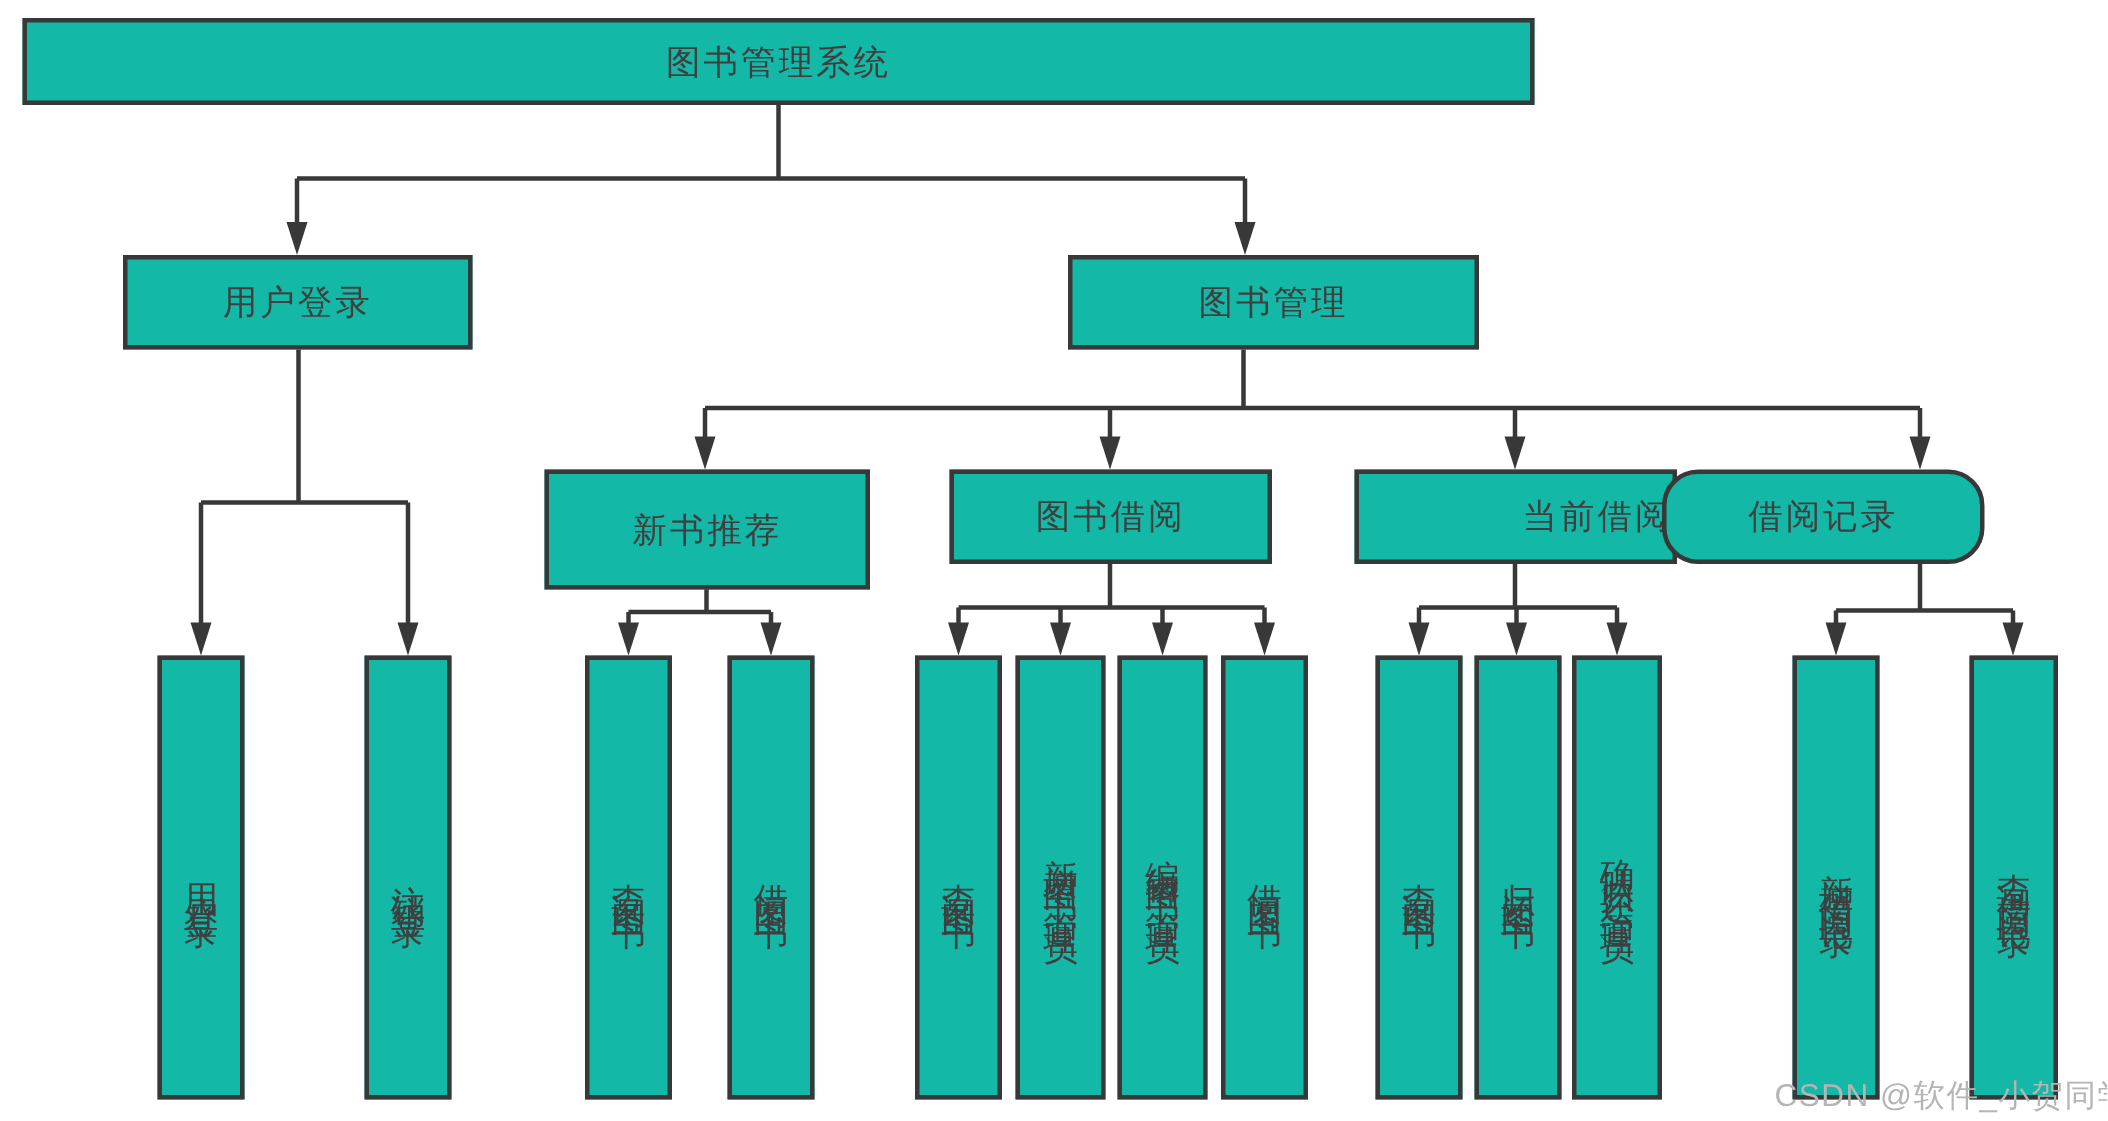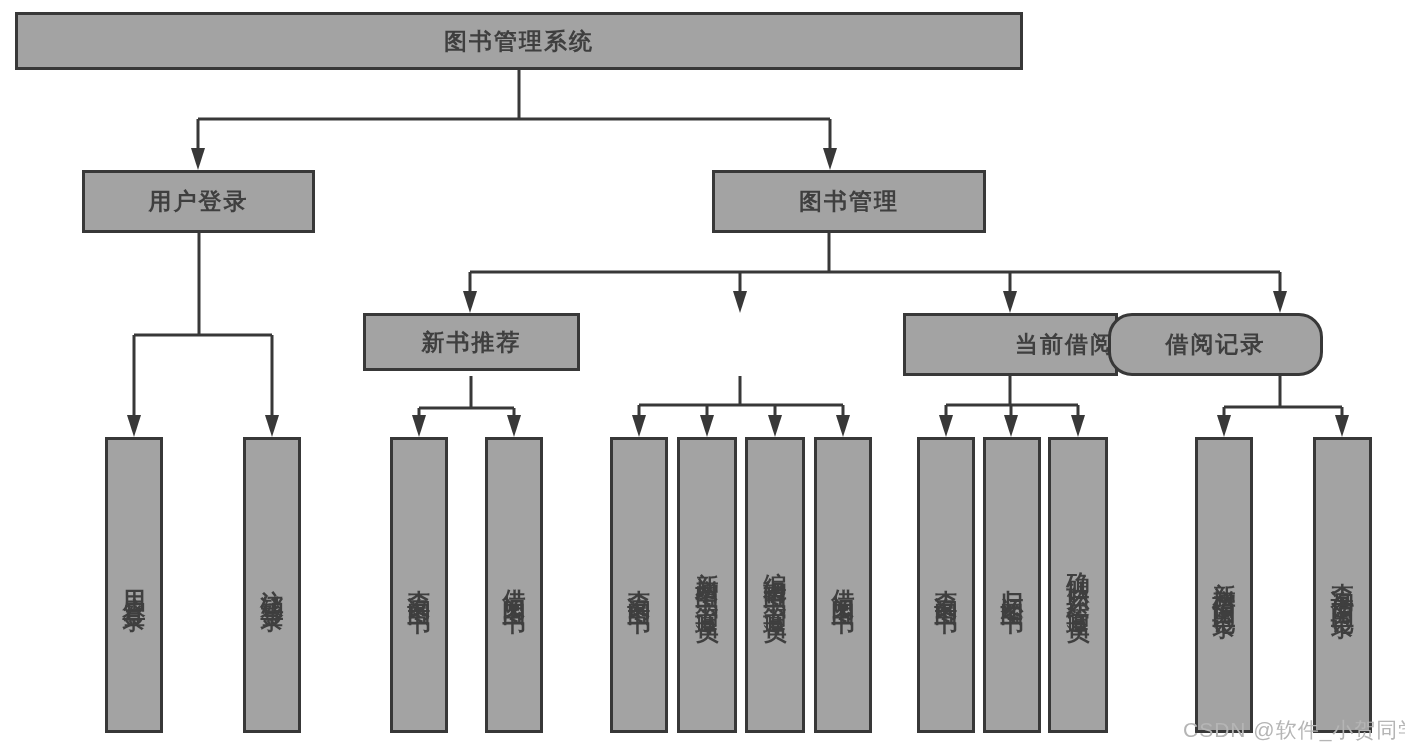--- a/index.html
+++ b/index.html
@@ -20,25 +20,24 @@
     left: 0;
     top: 0;
     width: 1405px;
     height: 747px;
     pointer-events: none;
   }
   .node {
     position: absolute;
     box-sizing: border-box;
     border: 3px solid #383838;
-    background: #a3a3a3;
+    background: #14b8a6;
     display: flex;
     align-items: center;
     justify-content: center;
-    font-weight: bold;
   }
   .h-label {
     font-size: 23px;
     letter-spacing: 2px;
     color: #3f3f3f;
     white-space: nowrap;
   }
   .leaf .v-label {
     writing-mode: vertical-rl;
     text-orientation: mixed;
@@ -99,22 +98,25 @@
     <span class="h-label">图书管理系统</span>
   </div>
 
   <div class="node" style="left:82px; top:170px; width:233px; height:63px;">
     <span class="h-label">用户登录</span>
   </div>
   <div class="node" style="left:712px; top:170px; width:274px; height:63px;">
     <span class="h-label">图书管理</span>
   </div>
 
-  <div class="node" style="left:363px; top:313px; width:217px; height:58px;">
+  <div class="node" style="left:363px; top:313px; width:217px; height:80px;">
     <span class="h-label">新书推荐</span>
+  </div>
+  <div class="node" style="left:633px; top:313px; width:215px; height:63px;">
+    <span class="h-label">图书借阅</span>
   </div>
   <div class="node" style="left:903px; top:313px; width:215px; height:63px;justify-content:flex-end;">
     <span class="h-label">当前借阅</span>
   </div>
   <div class="node" style="left:1108px; top:313px; width:215px; height:63px;border-radius:24px;">
     <span class="h-label">借阅记录</span>
   </div>
 
   <div class="node leaf" style="left:105px; top:437px; width:58px; height:296px;">
     <span class="v-label">用户登录</span>

